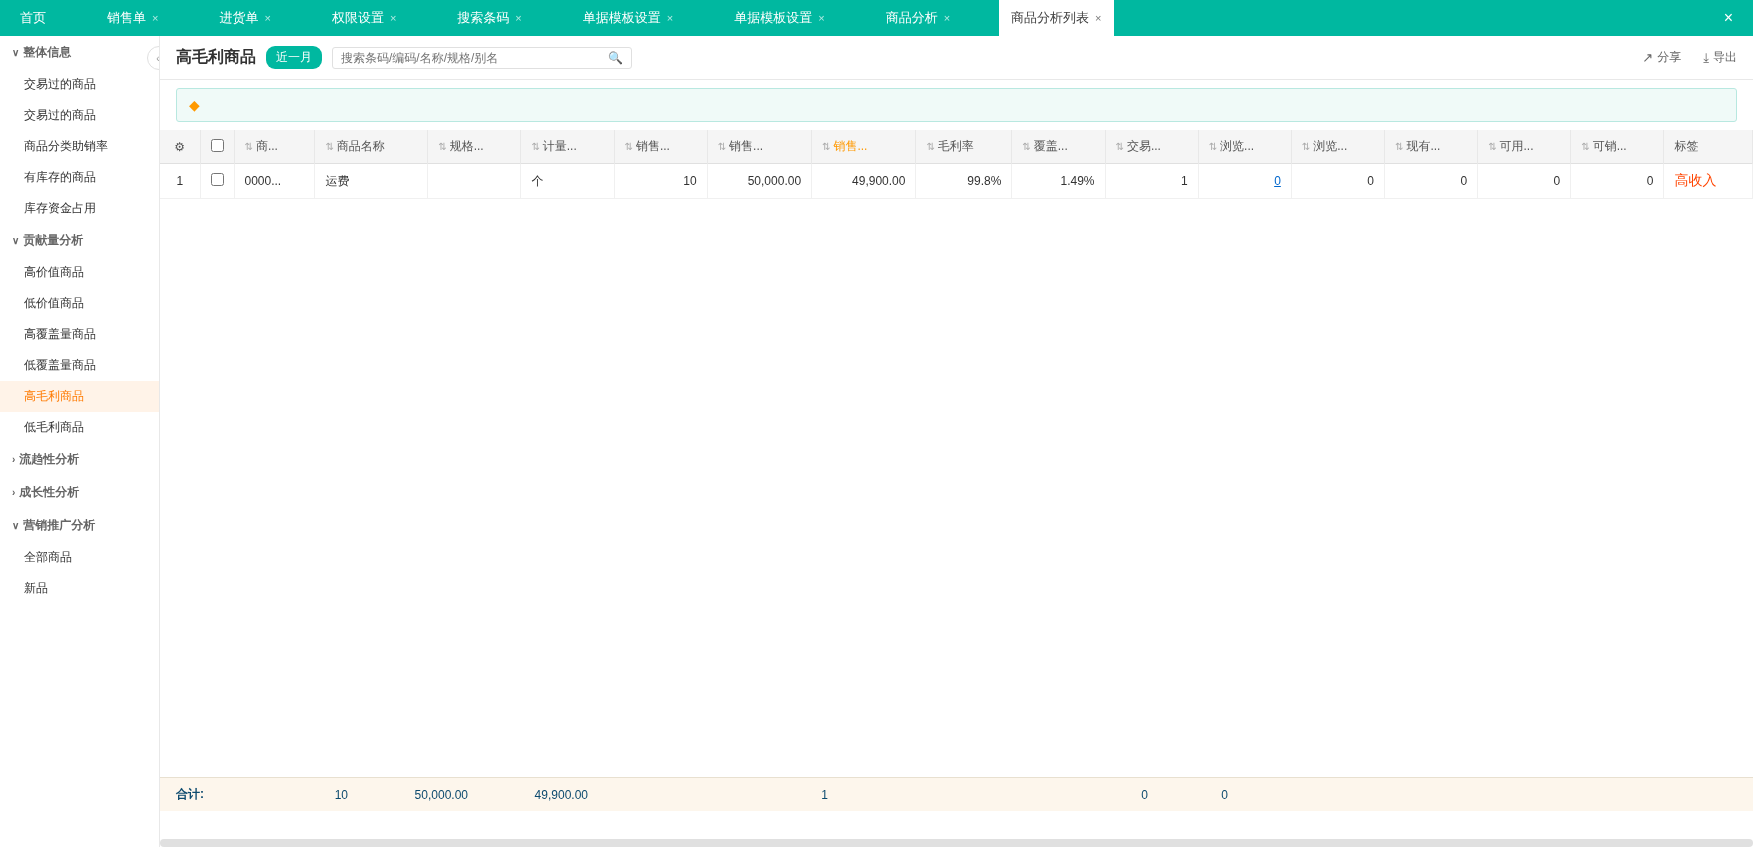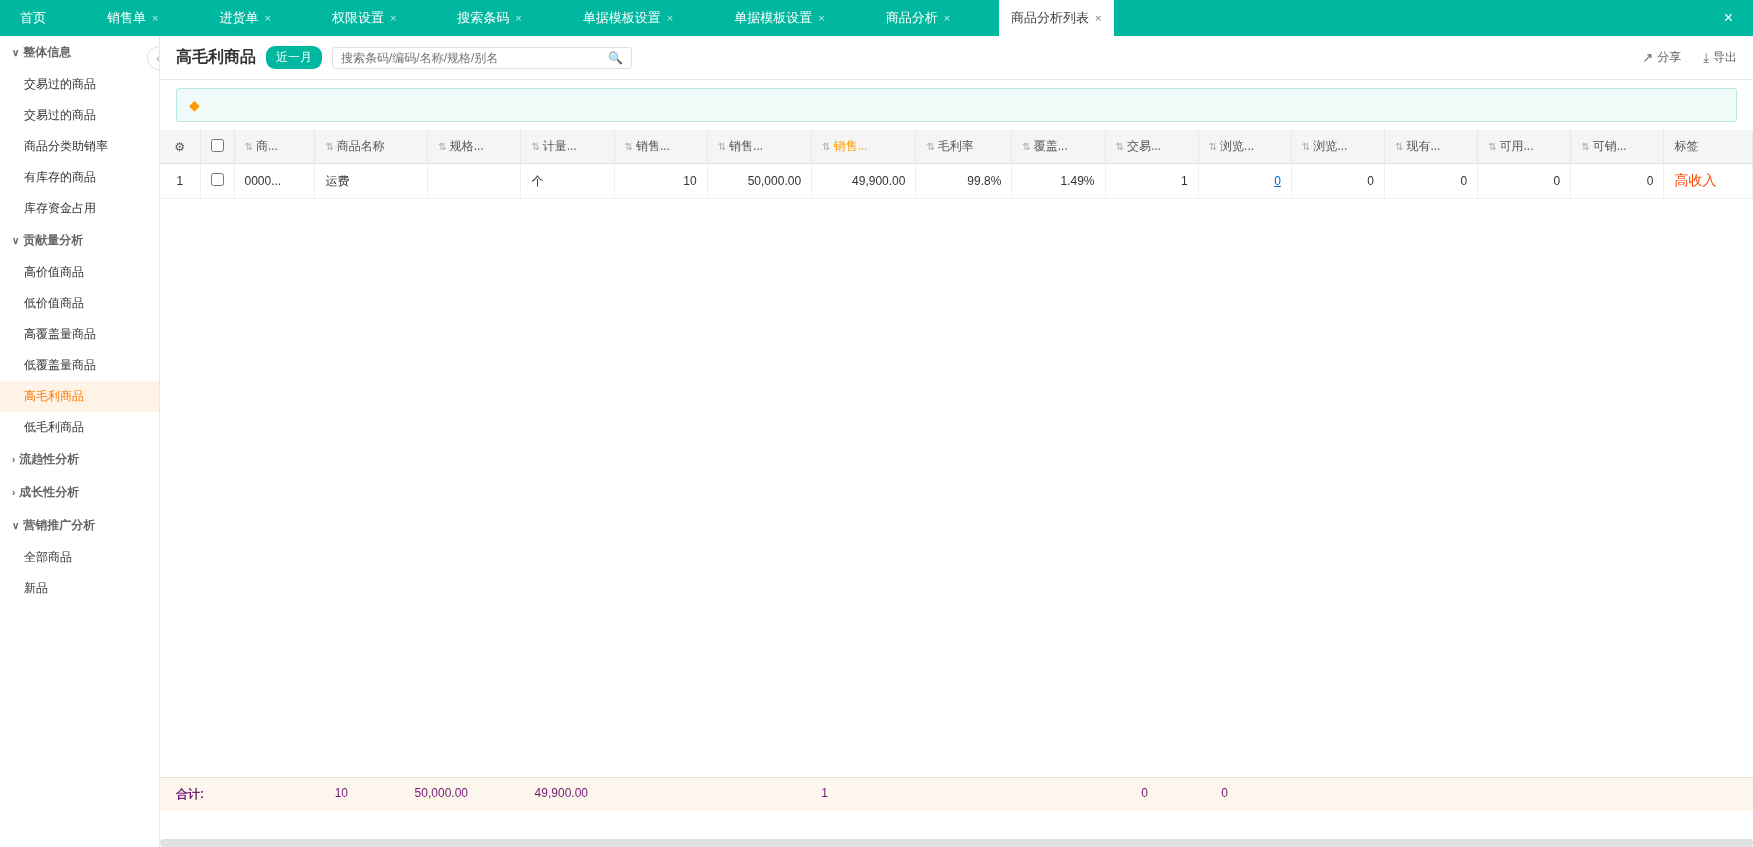--- a/index.html
+++ b/index.html
@@ -198,22 +198,23 @@
     
     .footer-total {
       position: absolute;
       bottom: 36px;
       left: 160px;
       right: 0;
       background: #fdf6ec;
       border-top: 1px solid #e8e0d0;
       padding: 8px 16px;
       display: flex;
-      font-size: 12px;
-      color: #701a75;
+      align-items: center;
+      font-size: 12px;
+      color: #0c4a6e;
       z-index: 5;
     }
     .footer-total .label { margin-right: 40px; font-weight: bold; }
     .footer-total .values { display: flex; gap: 0; }
     .footer-total .val-item { min-width: 80px; text-align: right; padding-right: 16px; }
 
     
     .bottom-scrollbar {
       position: absolute;
       bottom: 0;

